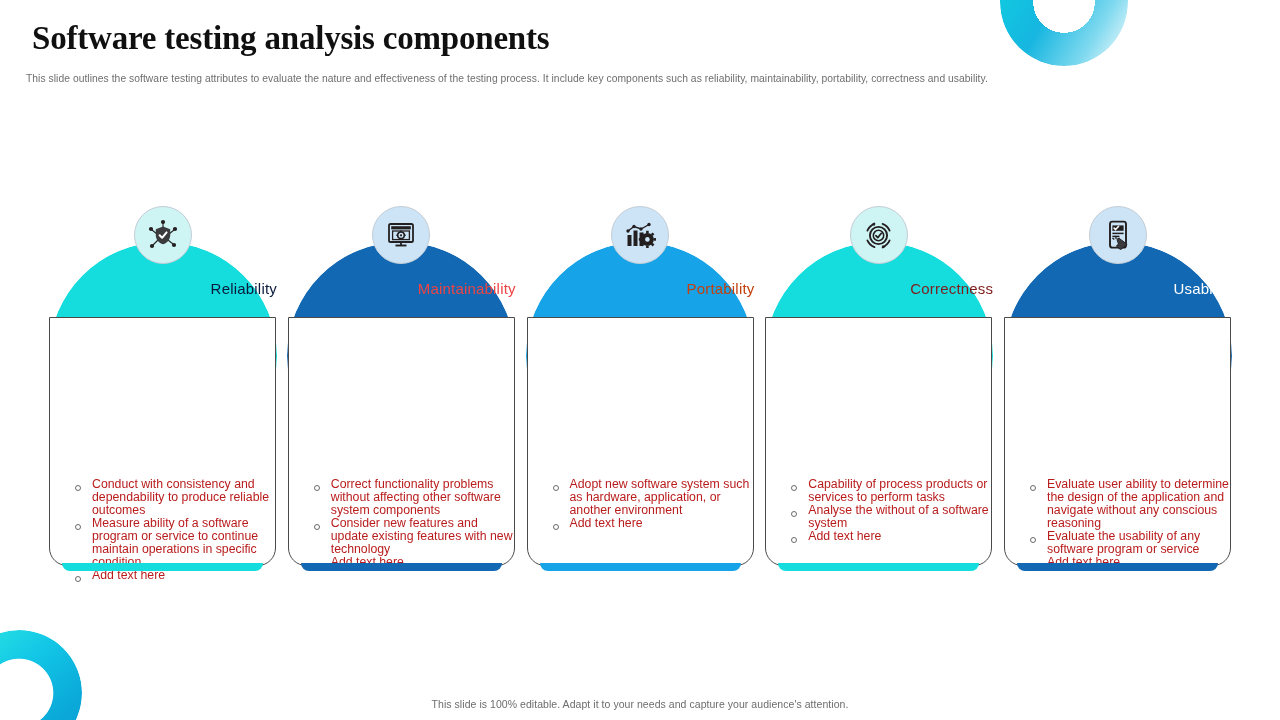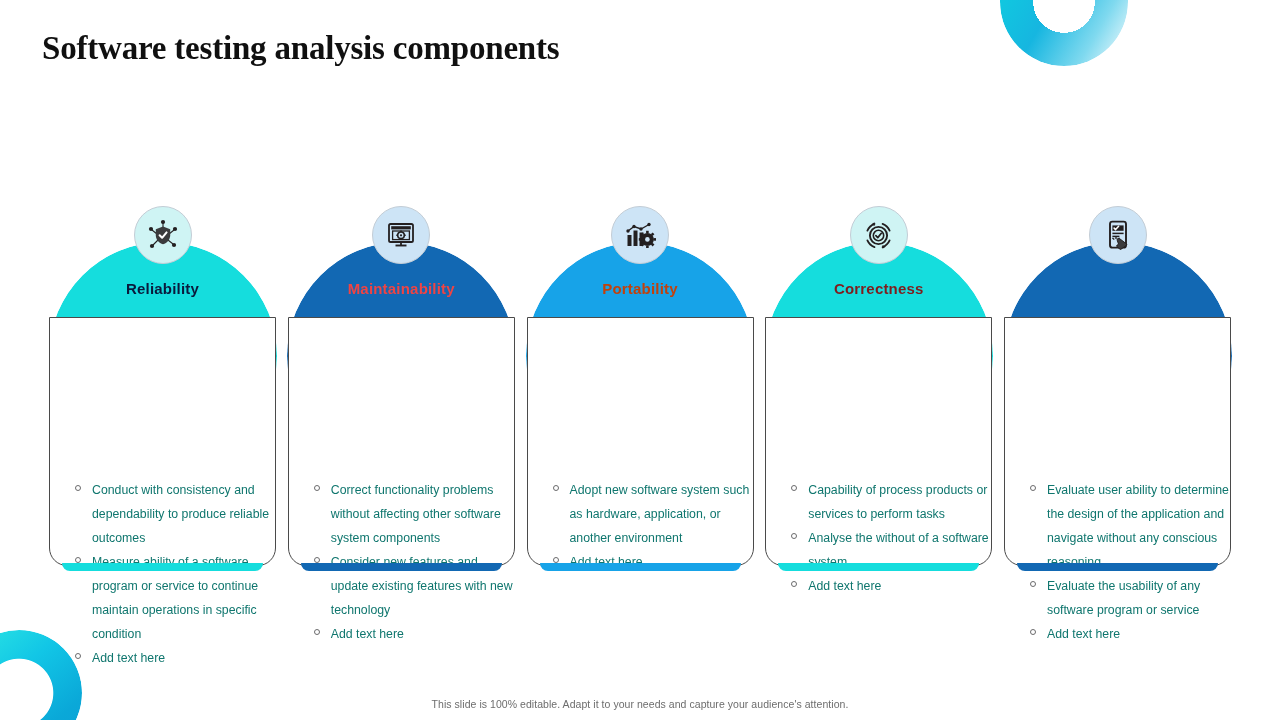--- a/index.html
+++ b/index.html
@@ -46,21 +46,21 @@
   }
 
   
   .header { position: absolute; left: 26px; top: 10px; width: 1160px; }
   .page-title {
     font-family: "Liberation Serif", serif;
     font-size: 33px;
     font-weight: bold;
     color: #101010;
     letter-spacing: -0.2px;
-    margin: 16px;
+    margin: 6px;
     line-height: 44px;
   }
   .page-subtitle {
     font-size: 10.3px;
     color: #6e6e6e;
     margin: 12px 0 0 0;
     line-height: 14px;
     letter-spacing: 0.05px;
     white-space: nowrap;
   }
@@ -118,23 +118,23 @@
     height: 8px;
     border-radius: 0 0 10px 10px;
   }
 
   
   .dome-title {
     position: absolute;
     left: 0;
     right: 0;
     top: 74px;
-    text-align: center;
+    text-align: right;
     font-size: 15px;
-    font-weight: bold;
+    font-weight: normal;
     letter-spacing: 0.2px;
   }
 
   
   .icon-bubble {
     position: absolute;
     left: 50%;
     top: 0px;
     width: 58px;
     height: 58px;
@@ -156,22 +156,22 @@
     top: 160px;
     width: 208px;
     margin: 0;
     padding: 0;
     list-style: none;
   }
   .bullets li {
     position: relative;
     padding-left: 26px;
     font-size: 12.3px;
-    line-height: 24px;
-    color: #0f766e;
+    line-height: 13px;
+    color: #b91c1c;
     margin-bottom: 0px;
   }
   .bullets li::before {
     content: "";
     position: absolute;
     left: 9px;
     top: 7px;
     width: 4px;
     height: 4px;
     border: 1px solid #6b6b6d;
@@ -191,20 +191,21 @@
   }
 </style>
 </head>
 <body>
 
 <div class="ring ring-top"></div>
 <div class="ring ring-bottom"></div>
 
 <div class="header">
   <h1 class="page-title">Software testing analysis components</h1>
+  <p class="page-subtitle">This slide outlines the software testing attributes to evaluate the nature and effectiveness of the testing process. It include key components such as reliability, maintainability, portability, correctness and usability.</p>
 </div>
 
 <div class="cards" id="cards">
     <div class="card">
     <div class="dome">
       <div class="dome-inner" style="background:#15DDDD"></div>
     </div>
     <div class="dome-title" style="color:#0A1A3C">Reliability</div>
     <div class="panel">
       <ul class="bullets">
@@ -339,20 +340,21 @@
         <polygon points="12.6,3.3 12.6,7.1 9.4,5.2"></polygon>
         <polygon points="20.5,29.7 20.5,25.9 23.7,27.8"></polygon>
       </g>
     </svg>
       </div>
   </div>
     <div class="card">
     <div class="dome">
       <div class="dome-inner" style="background:#1268B3"></div>
     </div>
+    <div class="dome-title" style="color:#FFFFFF">Usability</div>
     <div class="panel">
       <ul class="bullets">
           <li>Evaluate user ability to determine the design of the application and navigate without any conscious reasoning</li>
           <li>Evaluate the usability of any software program or service</li>
           <li>Add text here</li>
         </ul>
     </div>
     <div class="panel-bar" style="background:#1268B3"></div>
     <div class="icon-bubble" style="background:#CDE4F6">
     <svg width="32" height="32" viewBox="0 0 32 32">

